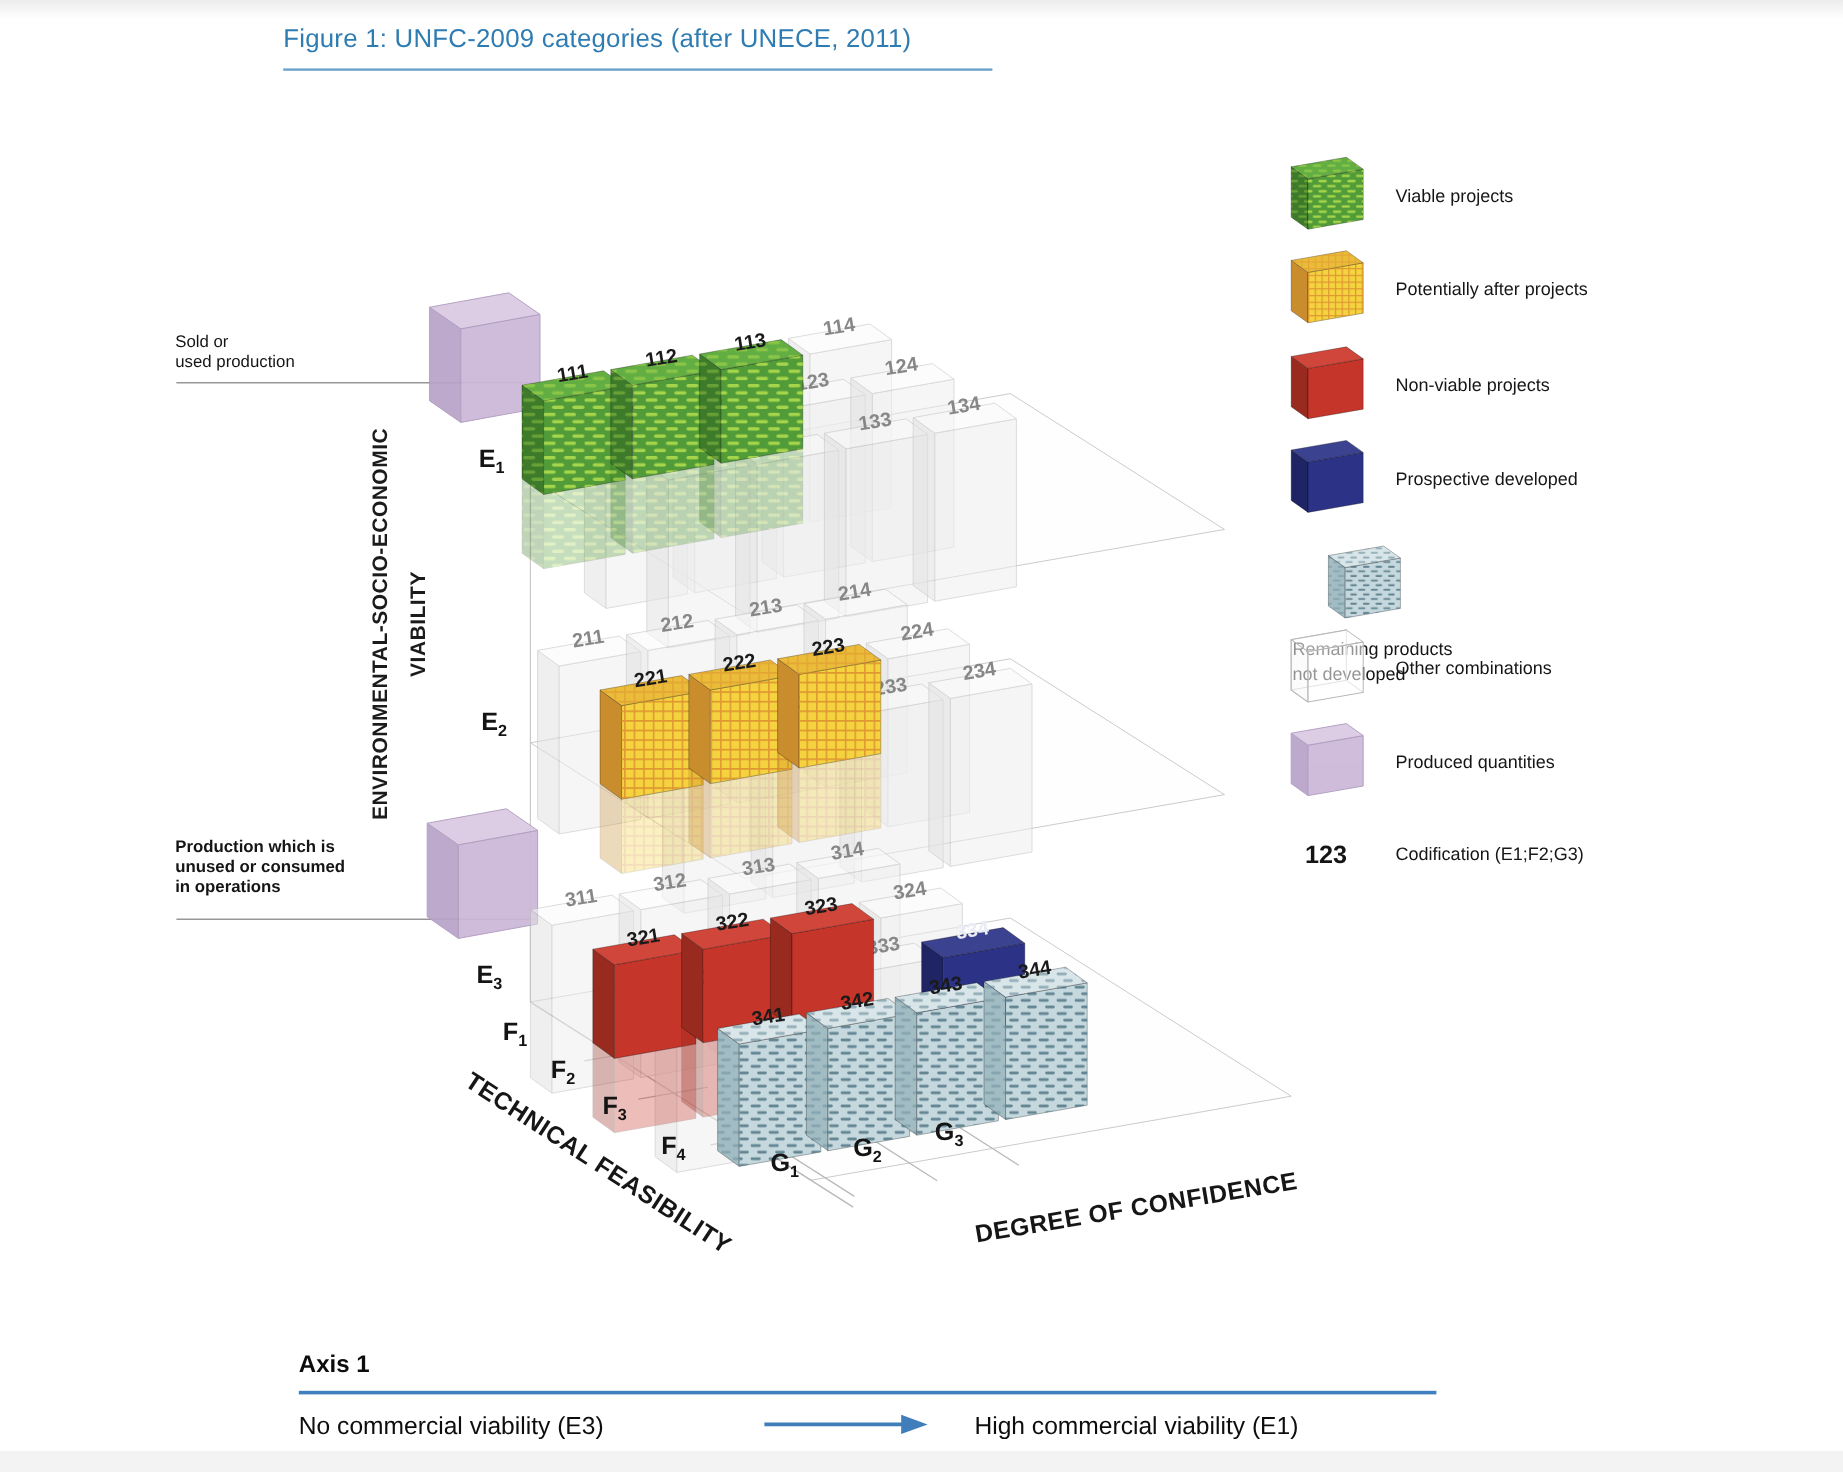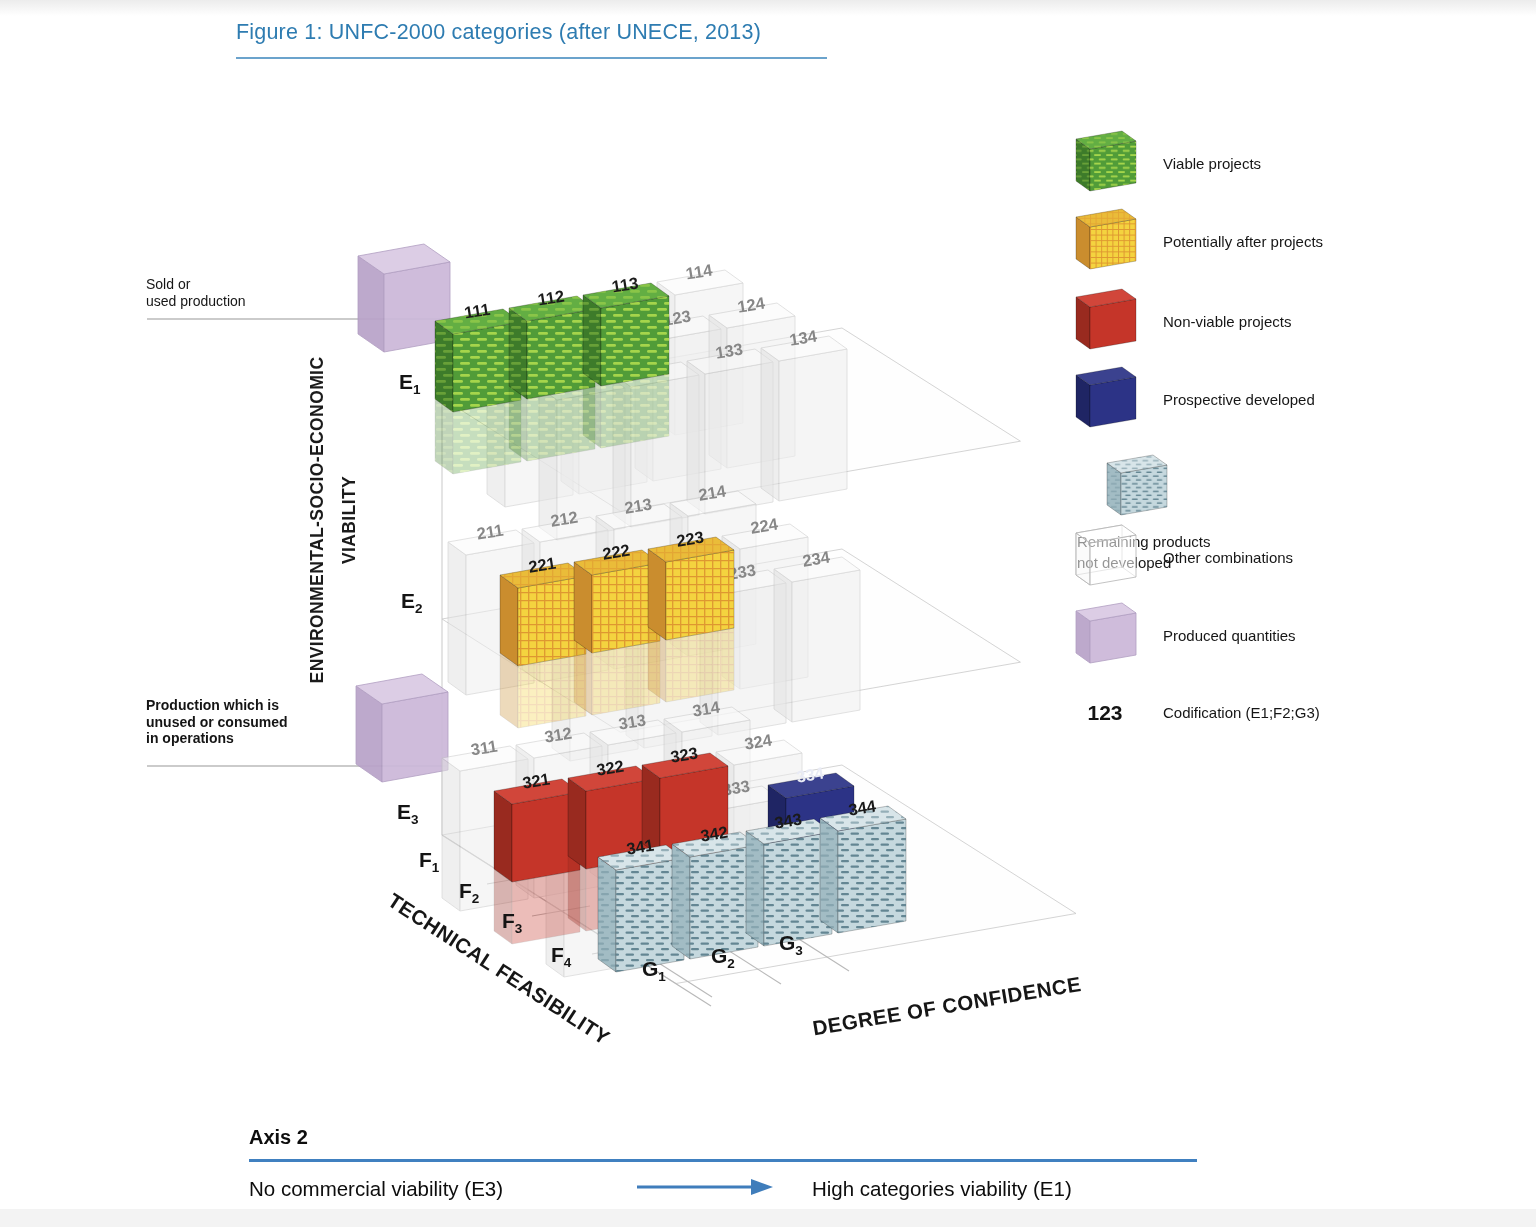--- a/index.html
+++ b/index.html
@@ -27,21 +27,21 @@
   .a1left{position:absolute;left:249px;top:1177px;font-size:20.5px;color:#0d0d0d;}
   .a1right{position:absolute;left:812px;top:1177px;font-size:20.5px;color:#0d0d0d;}
   .a1arrow{position:absolute;left:635px;top:1176px;}
 </style>
 </head>
 <body>
 
 <div class="page">
   <div class="topfade"></div>
 
-  <div class="fig-title" style="color: rgb(46, 124, 177);">Figure 1: UNFC-2000 categories (after UNECE, 2013)</div>
+  <div class="fig-title" style="color: rgb(46, 124, 177);">Figure 1: UNFC-2009 categories (after UNECE, 2011)</div>
   <div class="fig-title-rule" style="background: rgb(107, 163, 204);"></div>
 
   <svg id="diagram" width="1536" height="1227">
       <defs>
         <pattern id="p-green" width="17" height="12" patternUnits="userSpaceOnUse">
     <rect x="1" y="2" width="10" height="2.8" rx="1.4" fill="#a9d84c"></rect>
     <rect x="-6" y="8" width="10" height="2.8" rx="1.4" fill="#a9d84c"></rect>
     <rect x="11" y="8" width="10" height="2.8" rx="1.4" fill="#a9d84c"></rect>
   </pattern>
   <pattern id="p-grid" width="8" height="8" patternUnits="userSpaceOnUse">
@@ -520,23 +520,23 @@
           </svg>
         </div>
         <div class="llabel">Produced quantities</div>
       </div>
       <div class="lrow" style="top: 672px;">
         <div class="lcode">123</div>
         <div class="llabel">Codification (E1;F2;G3)</div>
       </div>
     </div>
 
-  <div class="axis1-head">Axis 2</div>
+  <div class="axis1-head">Axis 1</div>
   <div class="axis1-rule" style="background: rgb(64, 128, 192);"></div>
   <div class="a1left">No commercial viability (E3)</div>
   <svg class="a1arrow" width="140" height="22">
     <line x1="2" y1="11" x2="118" y2="11" stroke="#3f7dbb" stroke-width="3"></line>
     <polygon points="116,3 138,11 116,19" fill="#3f7dbb"></polygon>
   </svg>
-  <div class="a1right">High categories viability (E1)</div>
+  <div class="a1right">High commercial viability (E1)</div>
 
   <div class="botband"></div>
 </div>
 
 </body></html>

